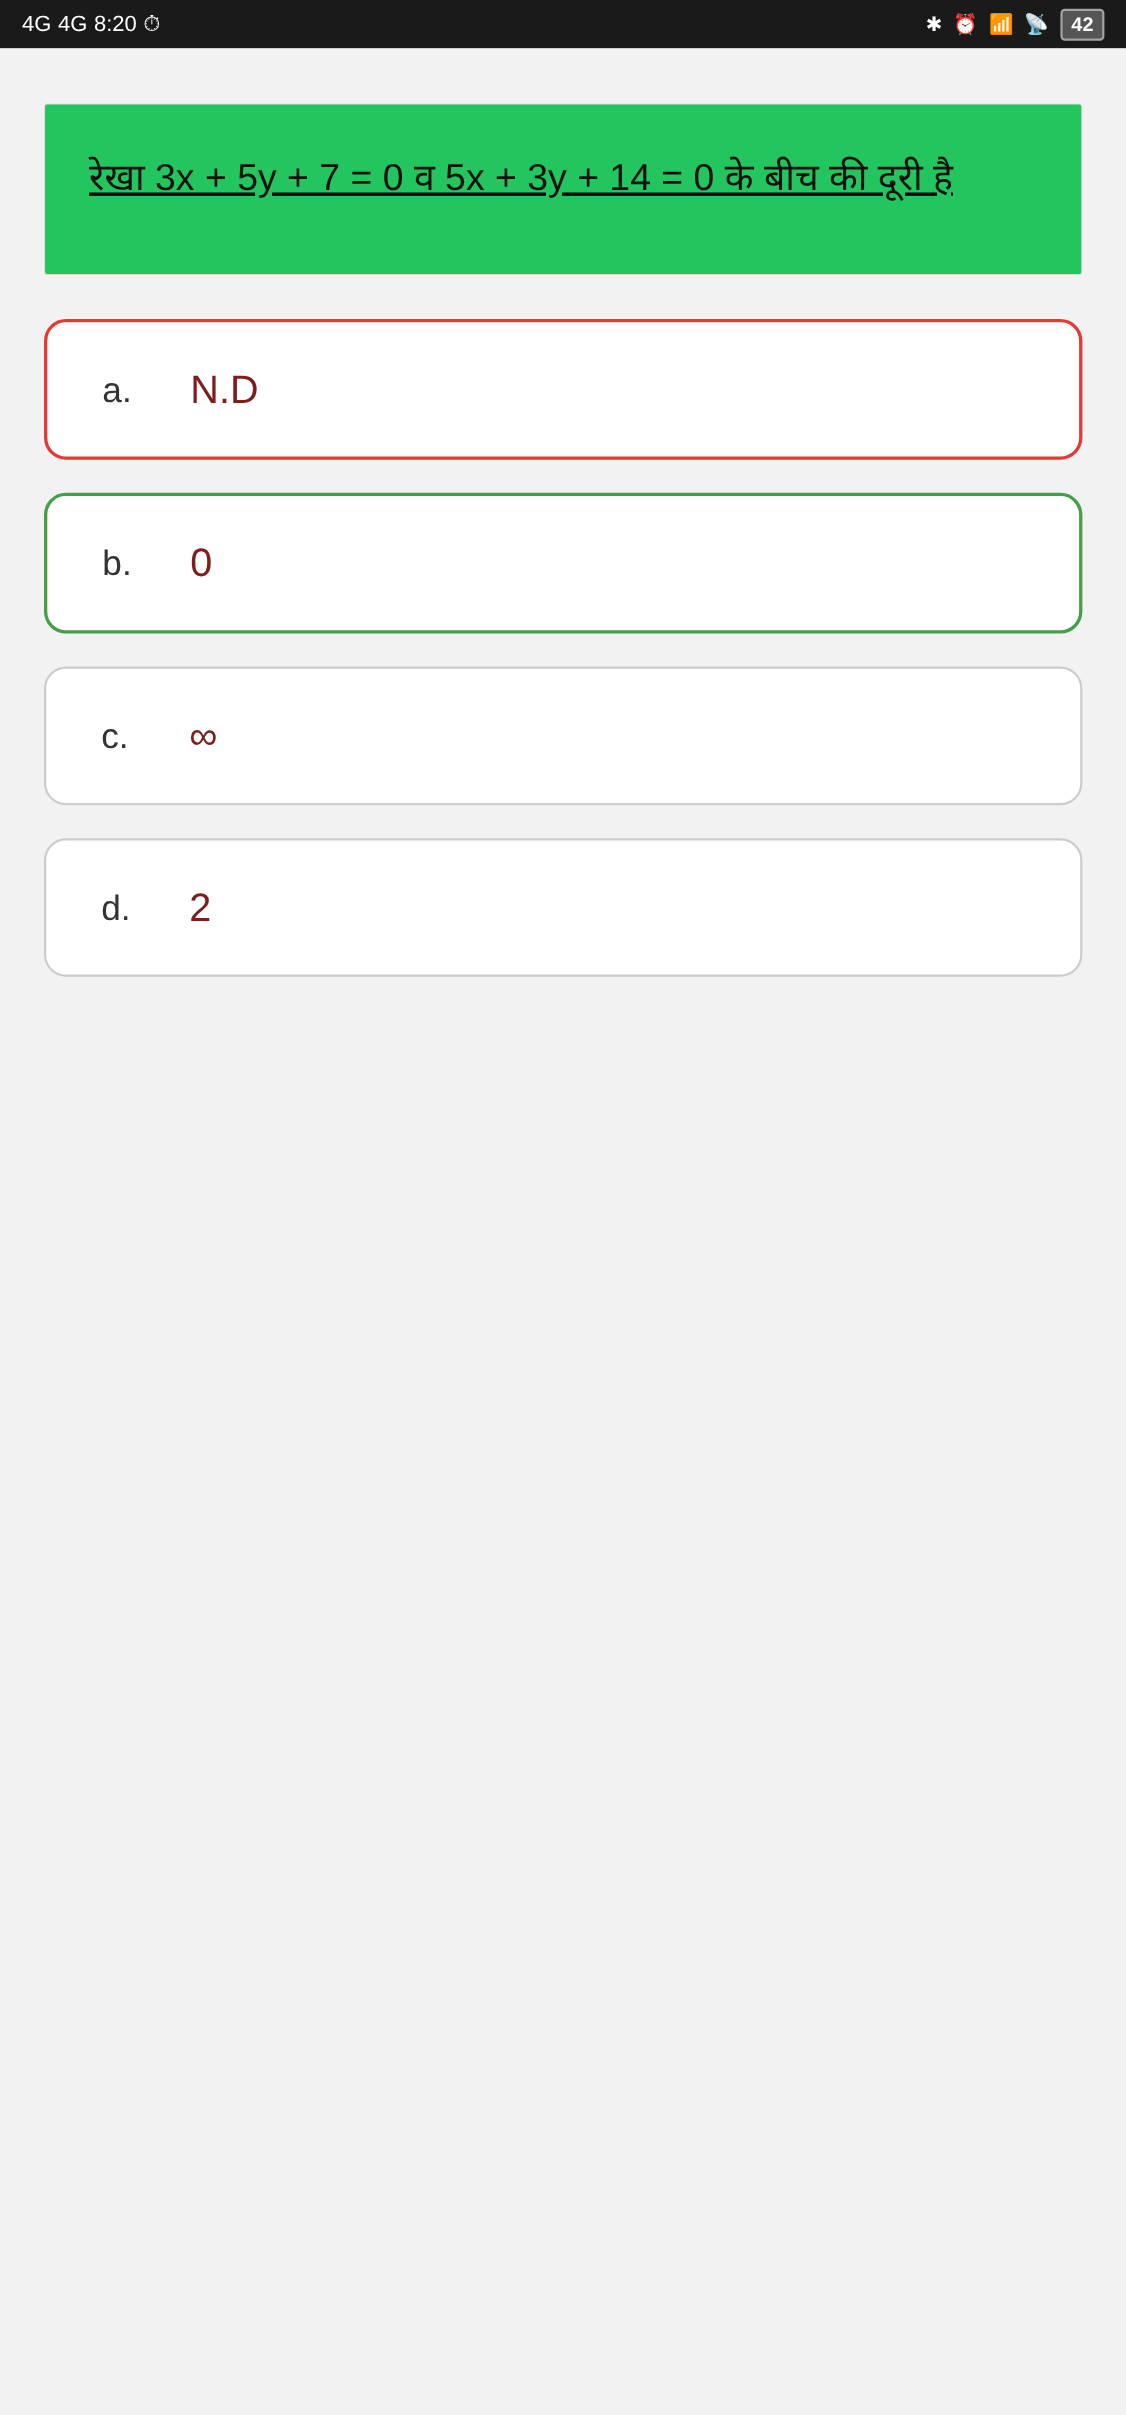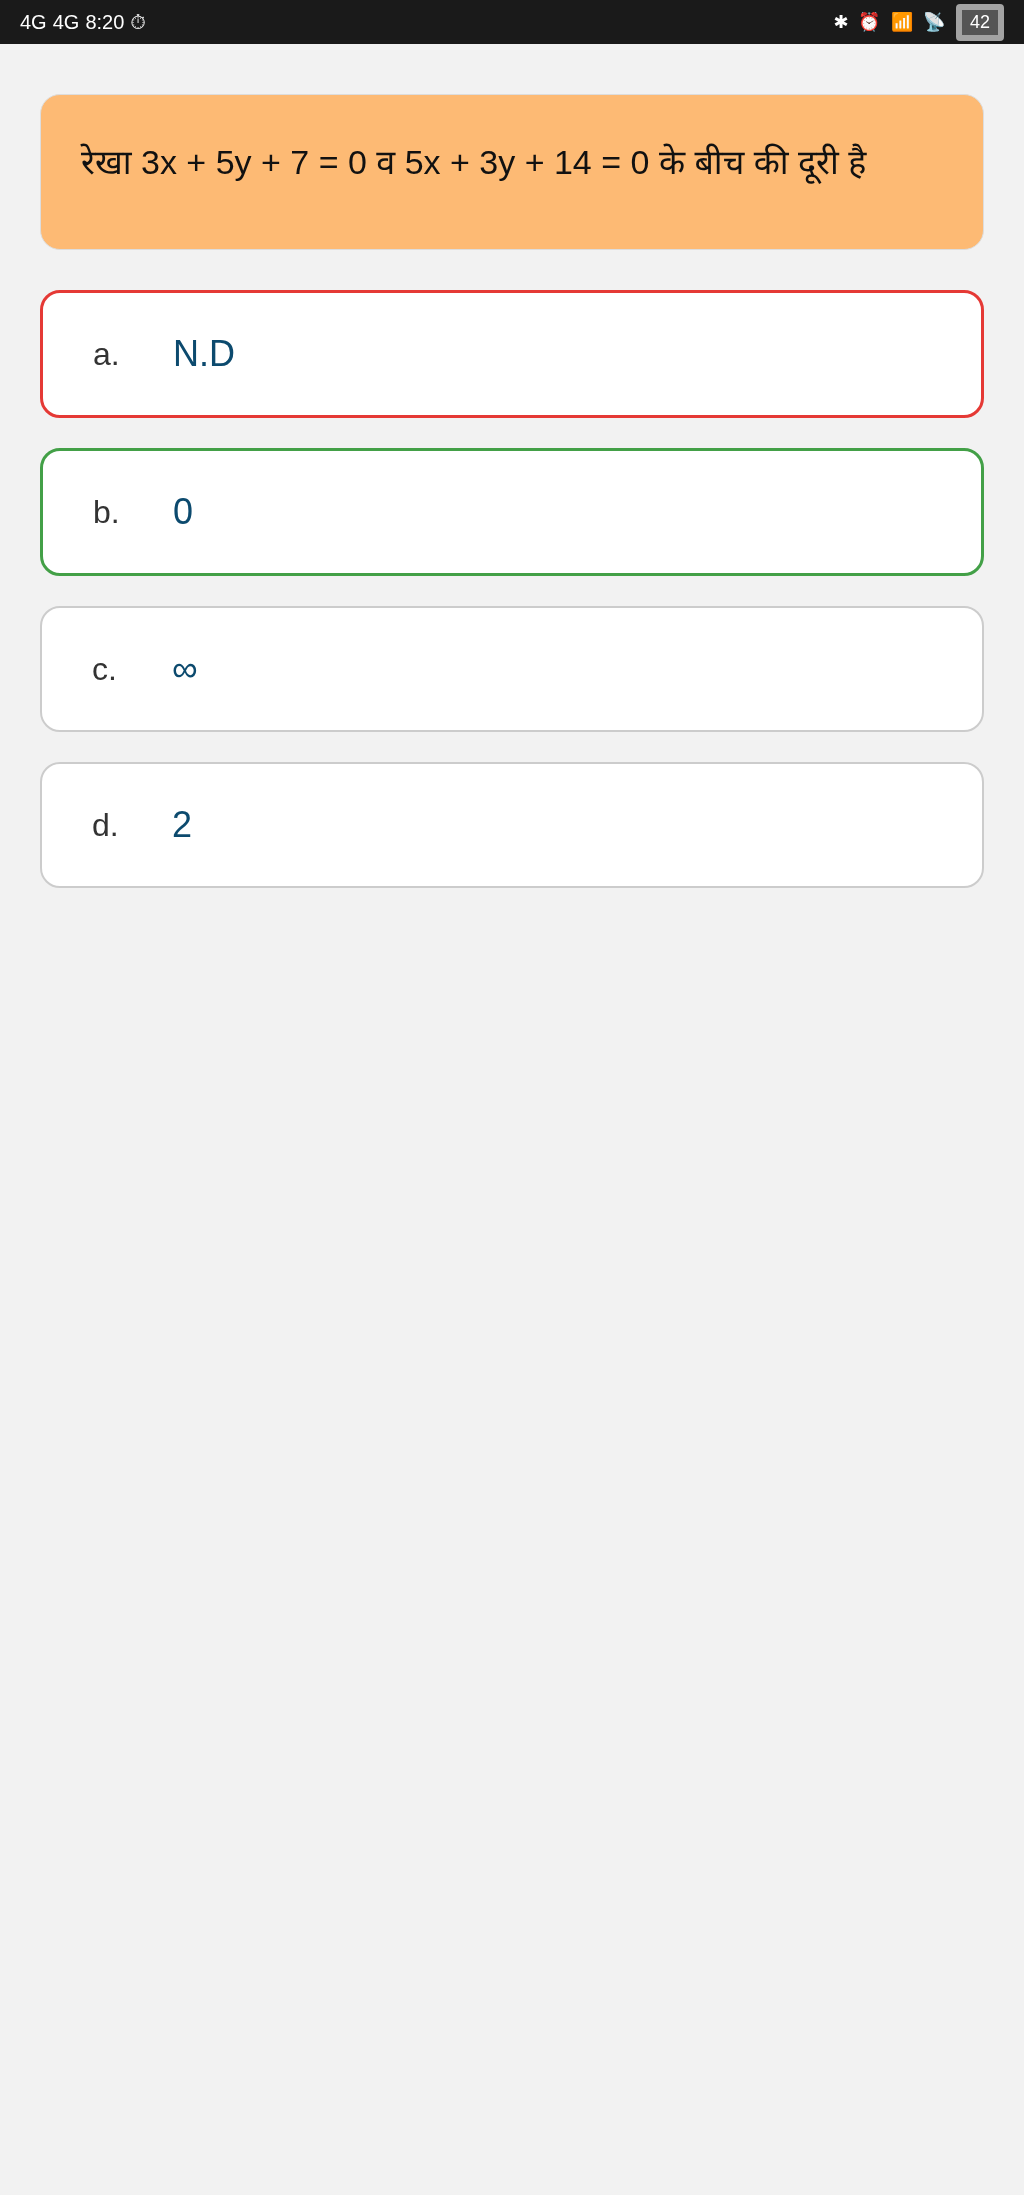--- a/index.html
+++ b/index.html
@@ -39,46 +39,48 @@
 
     .status-right {
       display: flex;
       align-items: center;
       gap: 10px;
       font-size: 18px;
     }
 
     .battery-badge {
       background: #555;
-      border: 6px solid #a3a3a3;
+      border: 2px solid #a3a3a3;
       border-radius: 4px;
       padding: 2px 8px;
       font-size: 18px;
+      font-weight: bold;
     }
 
     
     .main-content {
       padding: 50px 40px 60px 40px;
       background-color: #f2f2f2;
     }
 
     .page-title {
       font-size: 52px;
       font-weight: 800;
       color: #111;
       margin-bottom: 50px;
     }
 
     
     .question-card {
-      background-color: #fdba74;
-      border-radius: 20px;
+      background-color: #22c55e;
+      border-radius: 3px;
       padding: 40px 40px;
       margin-bottom: 40px;
       border: 1px solid #ddd;
+      text-decoration: underline;
     }
 
     .question-text-hindi {
       font-size: 34px;
       color: #111;
       line-height: 1.6;
       margin-bottom: 20px;
       font-family: Arial, sans-serif;
     }
 
@@ -122,21 +124,21 @@
     }
 
     .option-label {
       font-size: 32px;
       color: #333;
       min-width: 50px;
     }
 
     .option-value {
       font-size: 36px;
-      color: #0c4a6e;
+      color: #7f1d1d;
     }
 
     
     .correct-answer-text {
       font-size: 32px;
       color: #333;
       margin-bottom: 50px;
       padding-left: 10px;
     }
 

